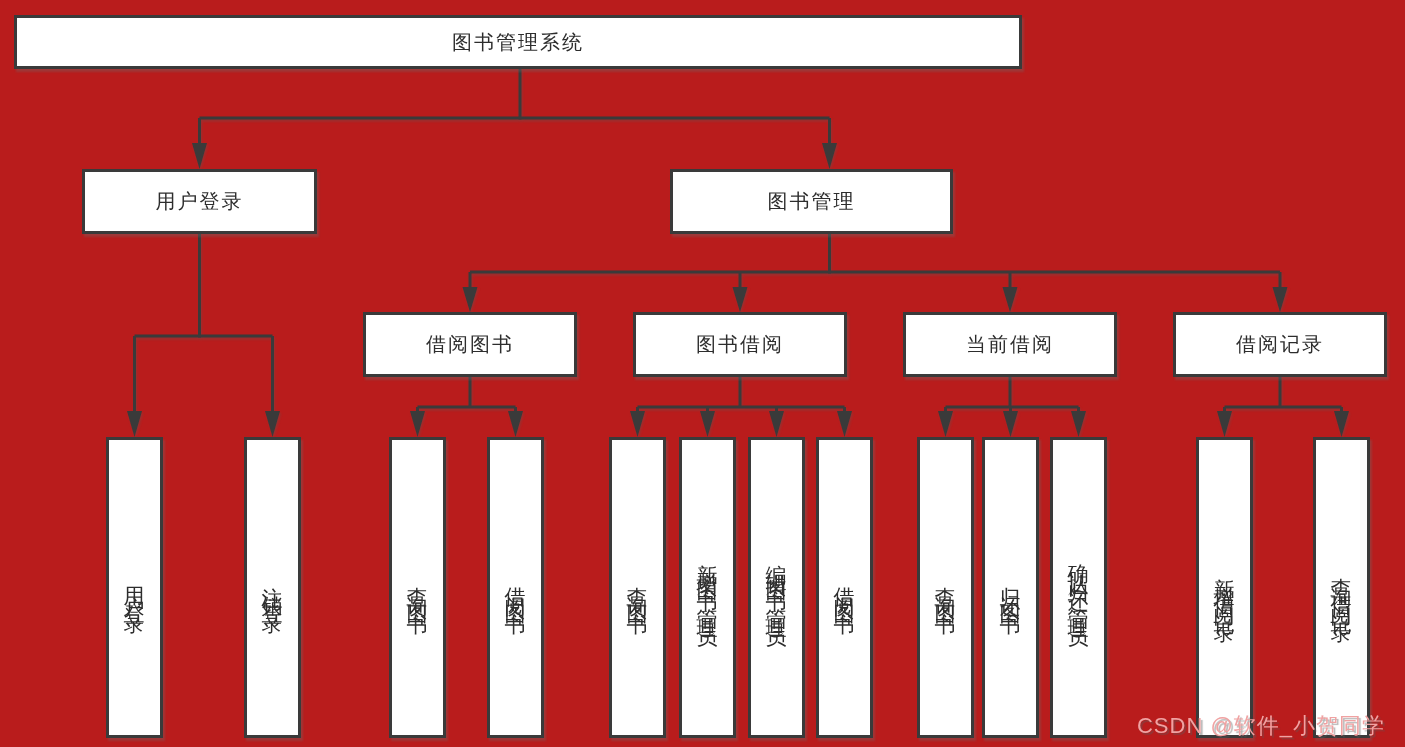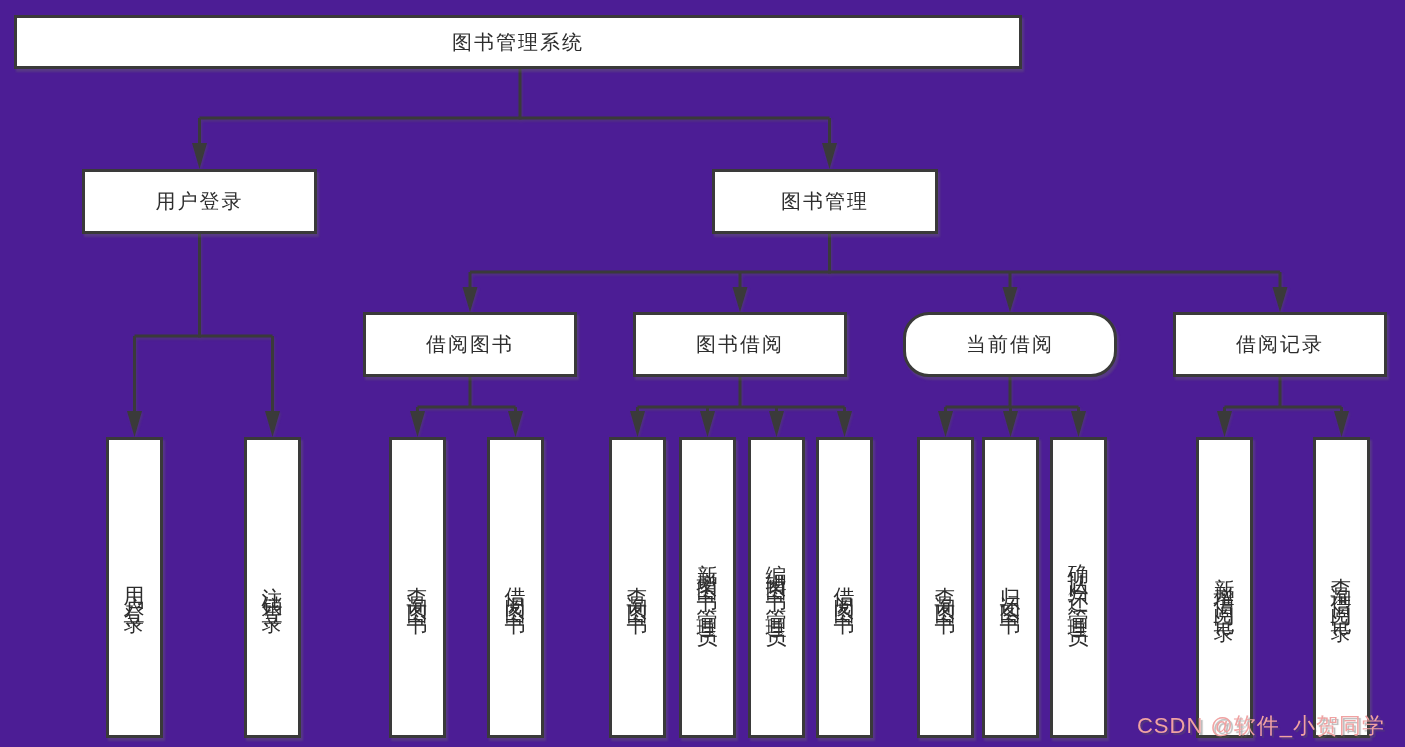--- a/index.html
+++ b/index.html
@@ -4,21 +4,21 @@
 <style>
   html, body {
     margin: 0;
     padding: 0;
     background: #ffffff;
   }
   #canvas {
     position: relative;
     width: 1405px;
     height: 747px;
-    background: #4c1d95;
+    background: #b91c1c;
     font-family: "Liberation Sans", "DejaVu Sans", sans-serif;
     overflow: hidden;
   }
   #wires {
     position: absolute;
     left: 0;
     top: 0;
     z-index: 1;
     filter: drop-shadow(1px 2px 1px rgba(90,90,90,0.35));
   }
@@ -42,24 +42,24 @@
   .vnode span {
     writing-mode: vertical-rl;
     text-orientation: mixed;
     font-size: 21px;
     letter-spacing: 9px;
     line-height: 1;
   }
   
   .n-root        { left: 14px;   top: 15px;  width: 1008px; height: 54px; }
   .n-user-login  { left: 82px;   top: 169px; width: 235px;  height: 65px; }
-  .n-book-mgmt   { left: 712px;  top: 169px; width: 226px;  height: 65px; }
+  .n-book-mgmt   { left: 670px;  top: 169px; width: 283px;  height: 65px; }
   .n-new-book    { left: 363px;  top: 312px; width: 214px;  height: 65px; }
   .n-borrowing   { left: 633px;  top: 312px; width: 214px;  height: 65px; }
-  .n-current     { left: 903px;  top: 312px; width: 214px;  height: 65px; border-radius: 26px; }
+  .n-current     { left: 903px;  top: 312px; width: 214px;  height: 65px; }
   .n-records     { left: 1173px; top: 312px; width: 214px;  height: 65px; }
   .leaf          { top: 437px; width: 57px; height: 301px; }
   .l-user-login  { left: 106px;  }
   .l-logout      { left: 244px;  }
   .l-nb-query    { left: 389px;  }
   .l-nb-borrow   { left: 487px;  }
   .l-bb-query    { left: 609px;  }
   .l-bb-add      { left: 679px;  }
   .l-bb-edit     { left: 748px;  }
   .l-bb-borrow   { left: 816px;  }

